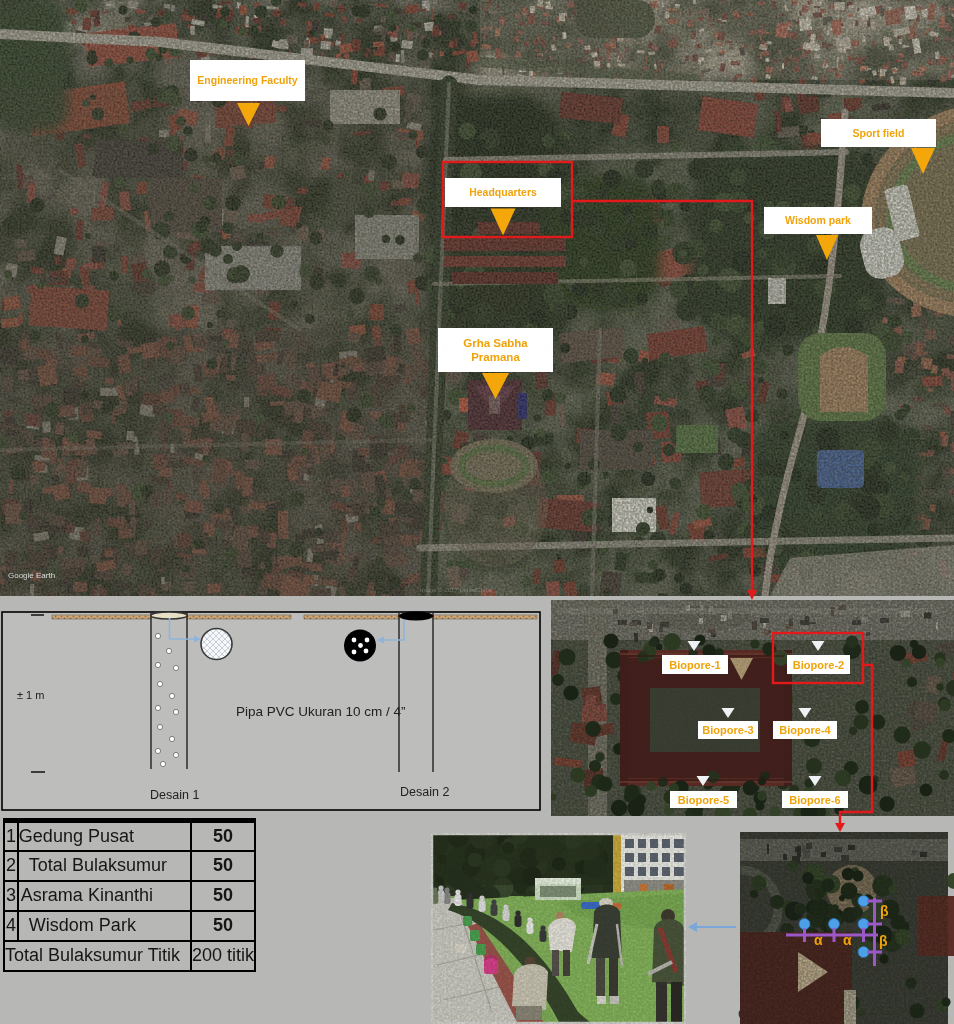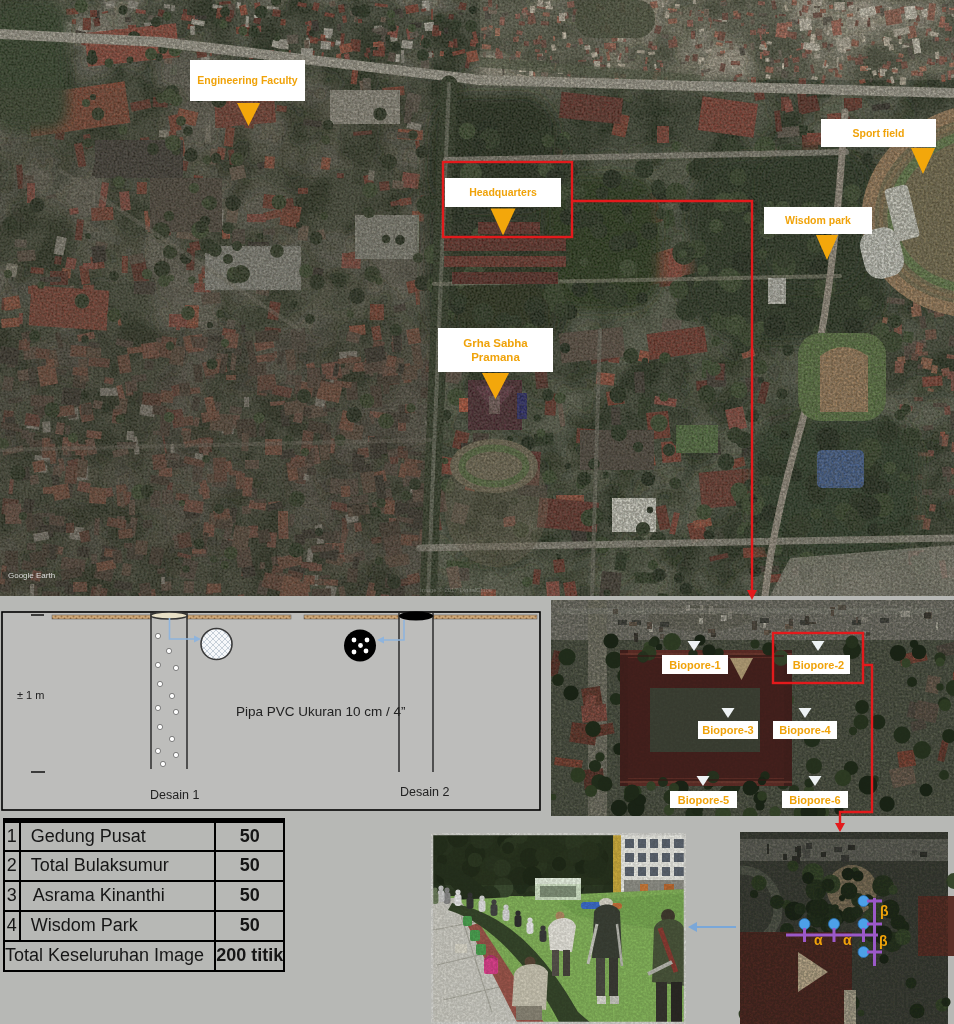--- a/index.html
+++ b/index.html
@@ -2795,36 +2795,36 @@
       <g>
         <rect x="782" y="791" width="66" height="17" fill="#fff"></rect>
         <text x="815.0" y="803.5" font-size="11" font-weight="bold" fill="#f0a30a" text-anchor="middle">Biopore-6</text>
       </g>
       <polygon points="808.5,776 821.5,776 815,786" fill="#eef2f4"></polygon>
     </svg>
     <table class="dat">
 <tbody>
 <tr style="height:30px">
           <td style="text-align:center">1</td>
-          <td style="padding-left:10px">Gedung Pusat</td>
+          <td style="padding-left:0">Gedung Pusat</td>
           <td style="text-align:center;font-weight:bold">50</td>
         </tr>
 <tr style="height:30px">
           <td style="text-align:center">2</td>
           <td style="padding-left:10px">Total Bulaksumur</td>
           <td style="text-align:center;font-weight:bold">50</td>
         </tr>
 <tr style="height:30px">
           <td style="text-align:center">3</td>
-          <td style="padding-left:12px">Asrama Kinanthi</td>
+          <td style="padding-left:2px">Asrama Kinanthi</td>
           <td style="text-align:center;font-weight:bold">50</td>
         </tr>
 <tr style="height:30px">
           <td style="text-align:center">4</td>
           <td style="padding-left:10px">Wisdom Park</td>
           <td style="text-align:center;font-weight:bold">50</td>
         </tr>
 <tr style="height:30px">
-          <td colspan="2" style="text-align:right;padding-right:10px">Total Keseluruhan Image</td>
-          <td style="text-align:right;font-weight:bold">200 titik</td>
+          <td colspan="2" style="text-align:right;padding-right:10px">Total Bulaksumur Titik</td>
+          <td style="text-align:right;font-weight:normal">200 titik</td>
         </tr>
 </tbody>
     </table>
   </div>
 </body></html>

